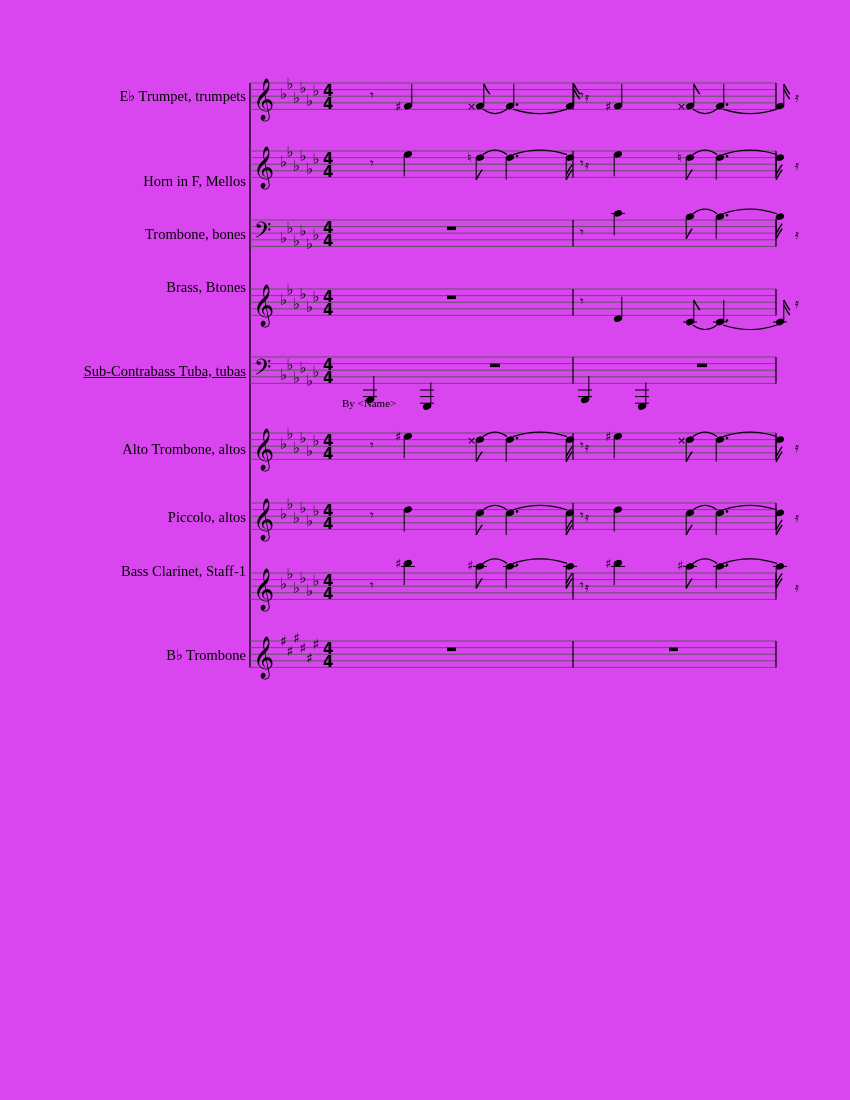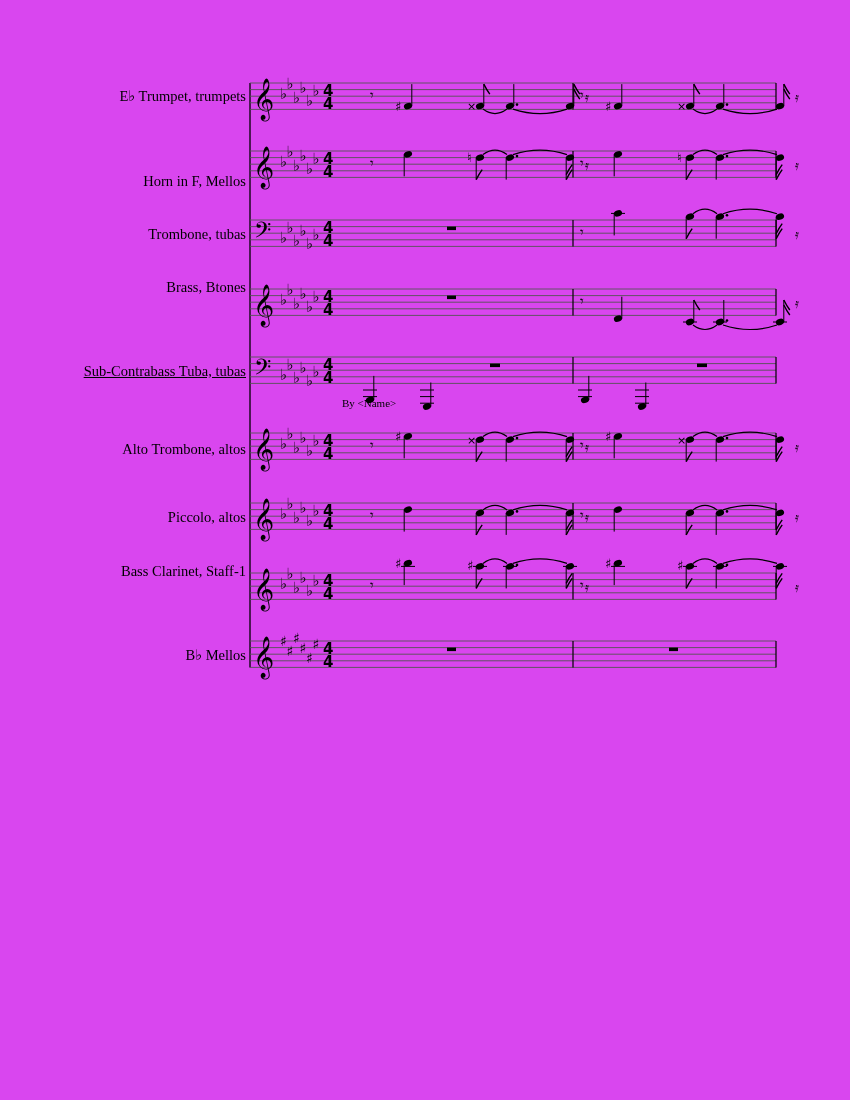--- a/index.html
+++ b/index.html
@@ -10,27 +10,27 @@
            line-height: 16px; text-align: right; }
   .credit { position: absolute; font-size: 11px; white-space: nowrap; }
   svg#score { position: absolute; left: 0; top: 0; }
 </style>
 </head>
 <body>
 
 <div id="page">
   <div class="label" style="top:88px;">E♭ Trumpet, trumpets</div>
   <div class="label" style="top:157px;margin-top:16px;">Horn in F, Mellos</div>
-  <div class="label" style="top:226px;">Trombone, tubas</div>
+  <div class="label" style="top:226px;">Trombone, bones</div>
   <div class="label" style="top:279px;">Brass, Btones</div>
   <div class="label" style="top:363px;text-decoration:underline;">Sub-Contrabass Tuba, tubas</div>
   <div class="label" style="top:441px;">Alto Trombone, altos</div>
   <div class="label" style="top:509px;">Piccolo, altos</div>
   <div class="label" style="top:563px;">Bass Clarinet, Staff-1</div>
-  <div class="label" style="top:647px;">B♭ Mellos</div>
+  <div class="label" style="top:647px;">B♭ Trombone</div>
 
   <div class="credit" style="left:342px; top:397px;">By &lt;Name&gt;</div>
 
   <svg id="score" width="850" height="1100" viewBox="0 0 850 1100" xmlns="http://www.w3.org/2000/svg">
       <line x1="250" y1="83" x2="250" y2="667.4" stroke="#000000" stroke-width="1.3"></line>
       <line x1="250" y1="83" x2="776" y2="83" stroke="#555555" stroke-width="0.9"></line>
       <line x1="250" y1="89.6" x2="776" y2="89.6" stroke="#555555" stroke-width="0.9"></line>
       <line x1="250" y1="96.2" x2="776" y2="96.2" stroke="#555555" stroke-width="0.9"></line>
       <line x1="250" y1="102.8" x2="776" y2="102.8" stroke="#555555" stroke-width="0.9"></line>
       <line x1="250" y1="109.4" x2="776" y2="109.4" stroke="#555555" stroke-width="0.9"></line>

